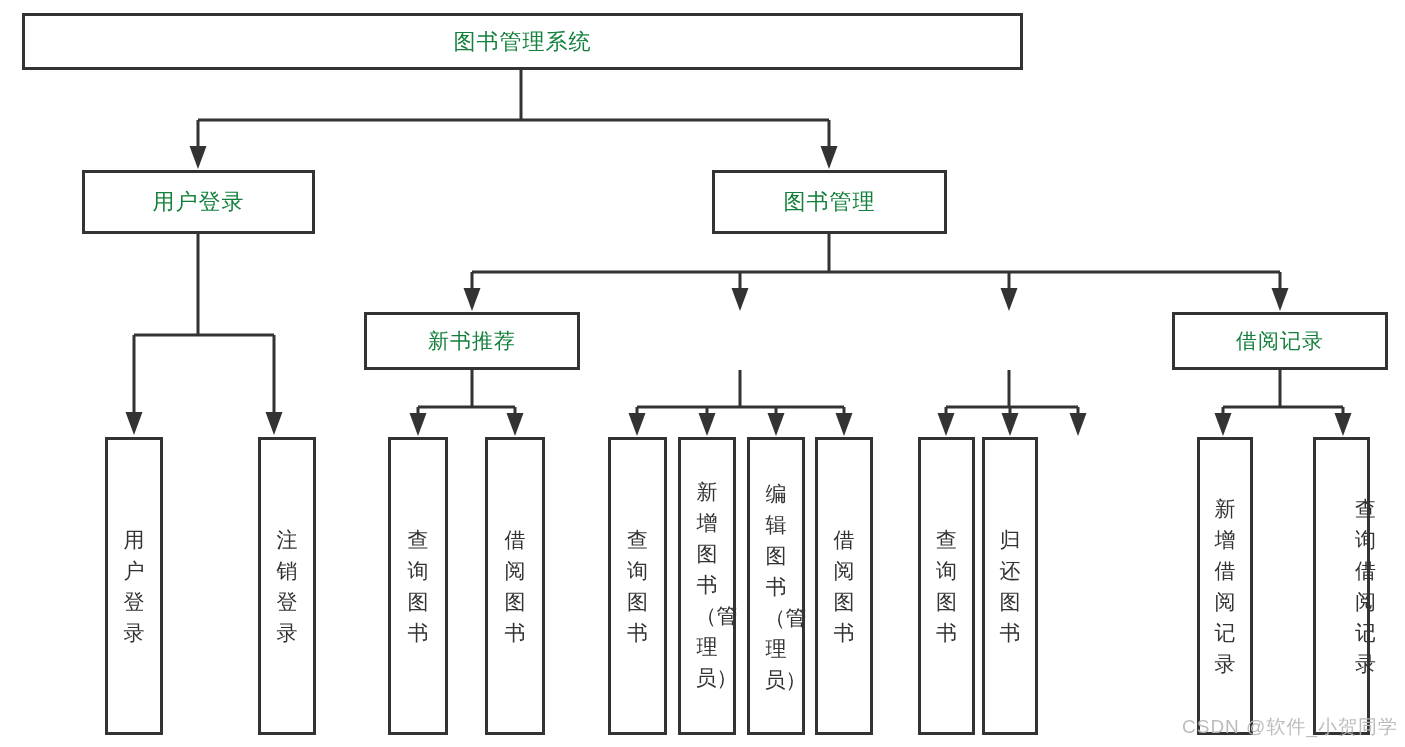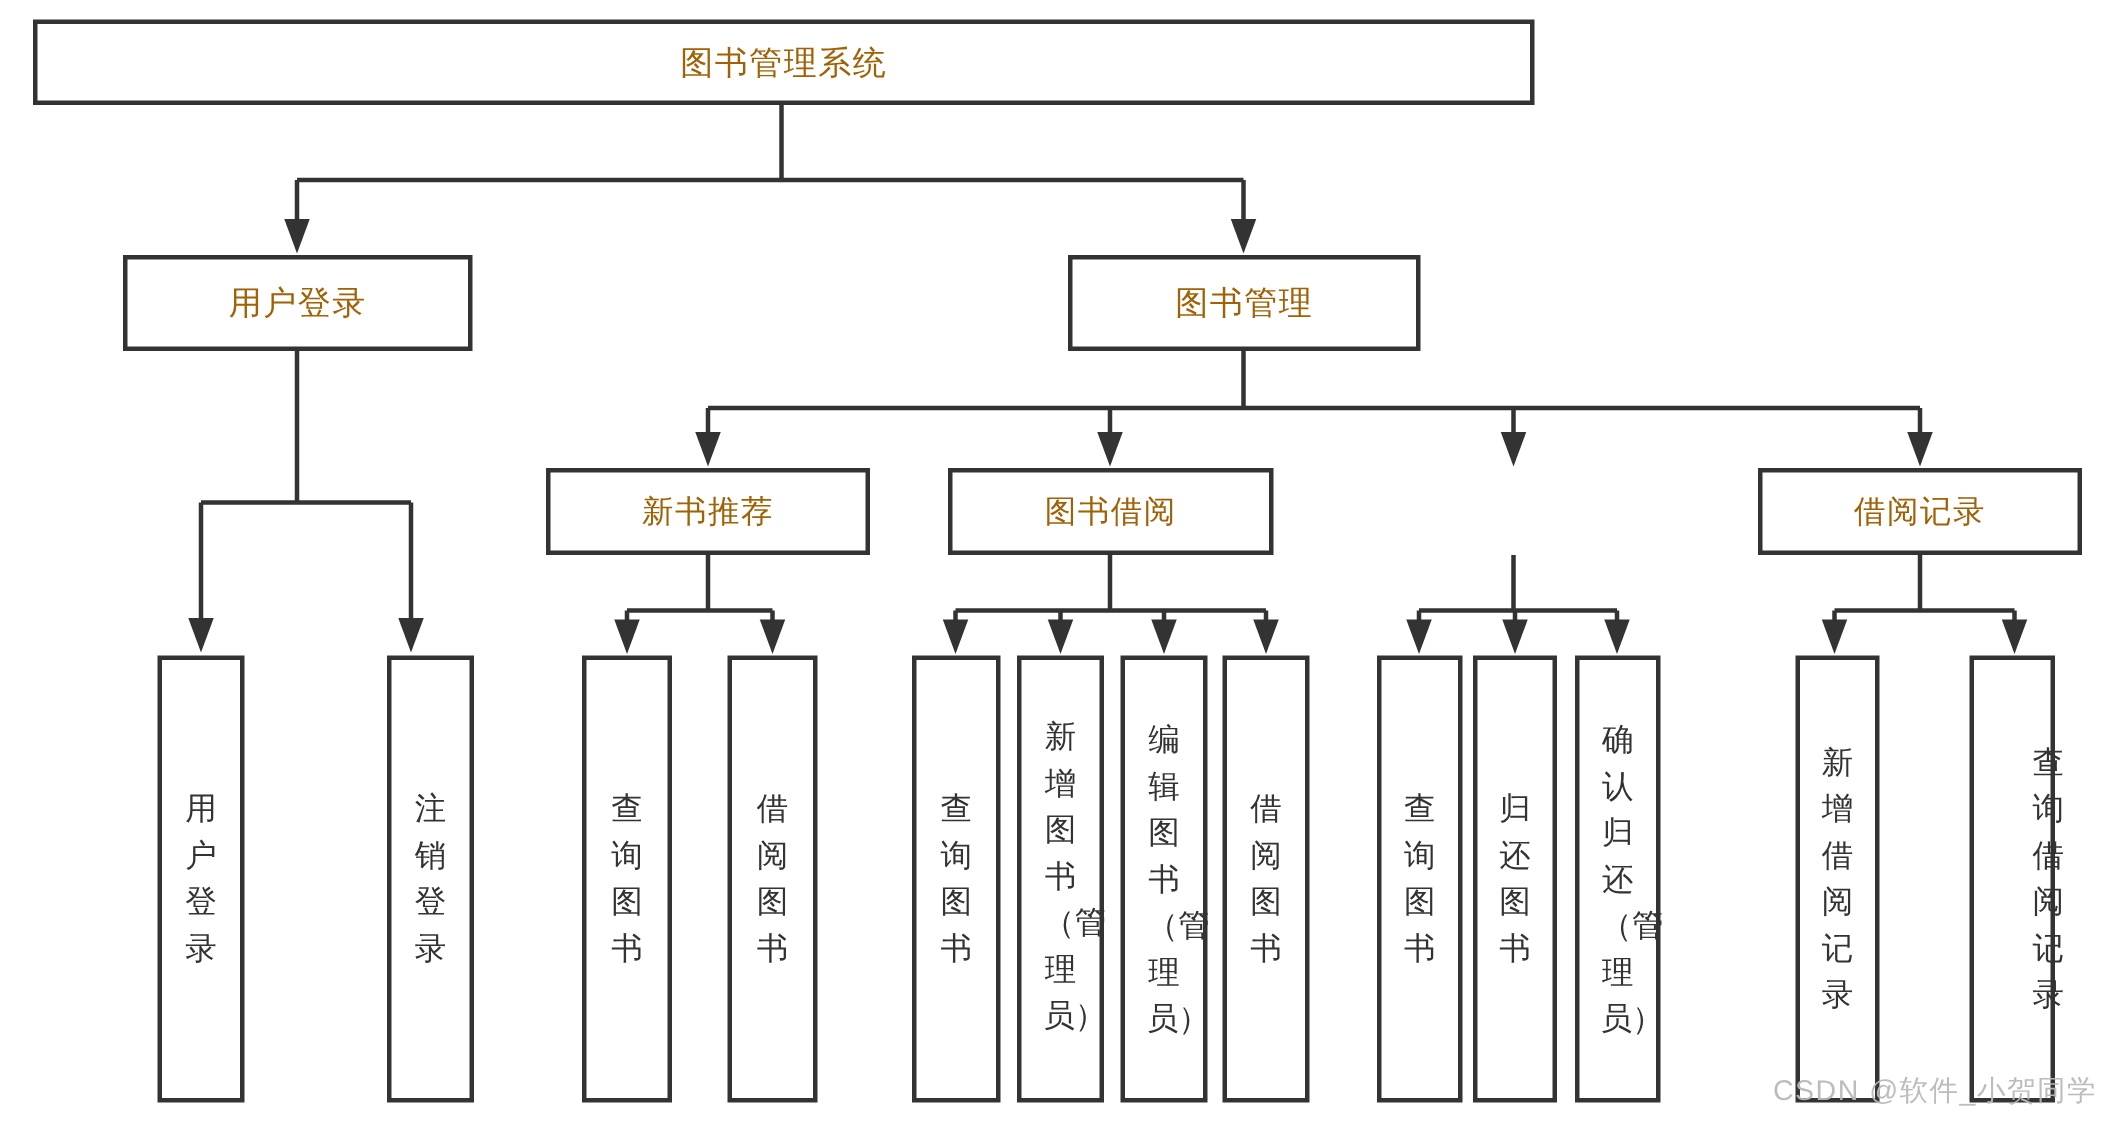--- a/index.html
+++ b/index.html
@@ -12,21 +12,21 @@
   }
   #edges {
     position: absolute; left: 0; top: 0; z-index: 1;
   }
   .hnode {
     position: absolute;
     box-sizing: border-box;
     border: 3px solid #333333;
     background: #ffffff;
     display: flex; align-items: center; justify-content: center;
-    font-size: 22px; color: #a16207;
+    font-size: 22px; color: #15803d;
     letter-spacing: 1px;
     z-index: 2;
   }
   .vnode {
     position: absolute;
     top: 437px; height: 298px;
     box-sizing: border-box;
     border: 3px solid #333333;
     background: #ffffff;
     display: flex; align-items: center; justify-content: center;
@@ -112,23 +112,20 @@
   <div class="hnode" style="left:82px; top:170px; width:233px; height:64px;">
     <span>用户登录</span>
   </div>
   <div class="hnode" style="left:712px; top:170px; width:235px; height:64px;">
     <span>图书管理</span>
   </div>
 
   <div class="hnode" style="left:364px; top:312px; width:216px; height:58px; font-size:21px;">
     <span>新书推荐</span>
   </div>
-  <div class="hnode" style="left:632px; top:312px; width:217px; height:58px; font-size:21px;">
-    <span>图书借阅</span>
-  </div>
   <div class="hnode" style="left:1172px; top:312px; width:216px; height:58px; font-size:21px;">
     <span>借阅记录</span>
   </div>
 
   <div class="vnode" style="left:105px; width:58px;">
     <span class="vlabel">用户登录</span>
   </div>
   <div class="vnode" style="left:258px; width:58px;">
     <span class="vlabel">注销登录</span>
   </div>
@@ -152,23 +149,20 @@
   <div class="vnode" style="left:815px; width:58px;">
     <span class="vlabel">借阅图书</span>
   </div>
 
   <div class="vnode" style="left:918px; width:57px;">
     <span class="vlabel">查询图书</span>
   </div>
   <div class="vnode" style="left:982px; width:56px;">
     <span class="vlabel">归还图书</span>
   </div>
-  <div class="vnode" style="left:1050px; width:57px;">
-    <span class="vlabel">确认归还（管理员）</span>
-  </div>
 
   <div class="vnode" style="left:1197px; width:56px;">
     <span class="vlabel">新增借阅记录</span>
   </div>
   <div class="vnode" style="left:1313px; width:57px;padding-left:48px;">
     <span class="vlabel">查询借阅记录</span>
   </div>
 
   <div id="watermark">CSDN @软件_小贺同学</div>
 

